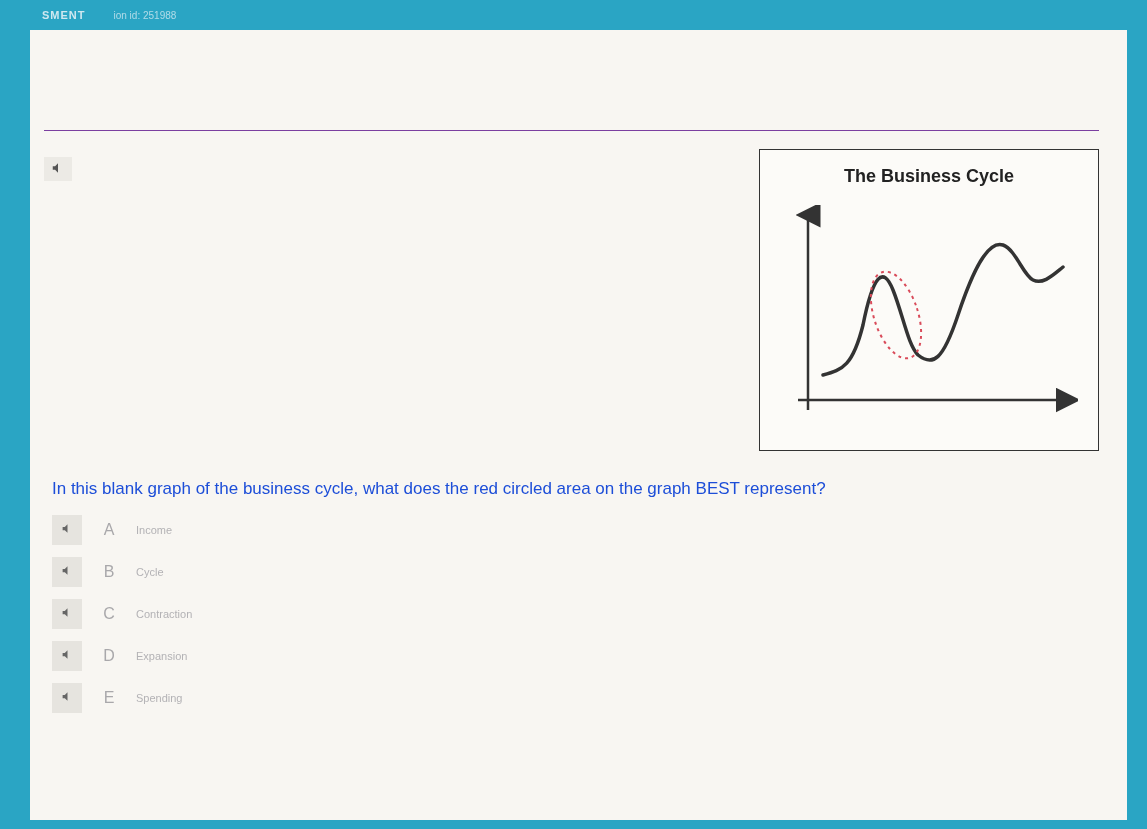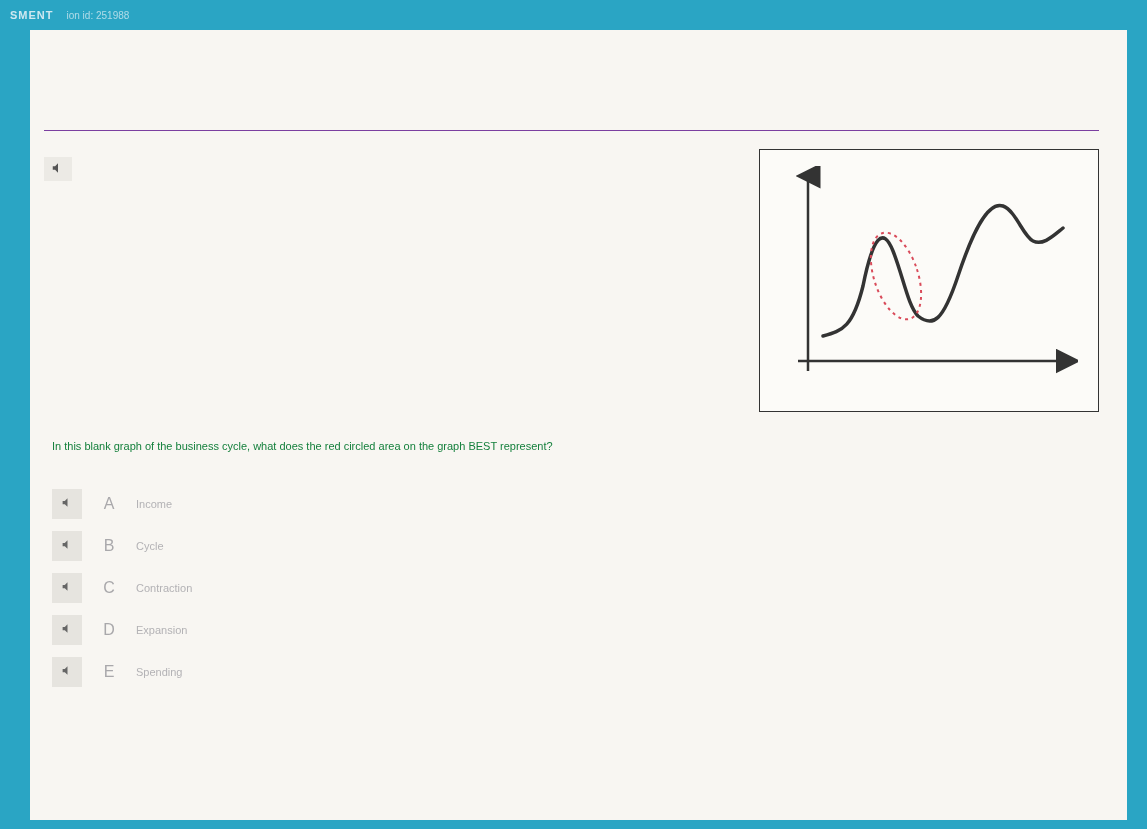--- a/index.html
+++ b/index.html
@@ -5,26 +5,27 @@
     * { box-sizing: border-box; margin: 0; padding: 0; }
     body {
       font-family: Arial, Helvetica, sans-serif;
       background: #2aa5c4;
       width: 1147px;
       height: 829px;
       overflow: hidden;
     }
     .top-bar {
       height: 30px;
-      padding: 4px 10px;
+      padding: 4px 26px;
       color: #cfe8f0;
       font-size: 11px;
       display: flex;
       align-items: center;
-      gap: 13px;
+      gap: 28px;
+      margin-left: 16px;
     }
     .top-bar .title { font-weight: bold; letter-spacing: 1px; }
     .top-bar .sub { opacity: 0.8; font-size: 10px; }
     .page {
       margin: 0 20px 20px 30px;
       background: #f8f6f2;
       min-height: 790px;
       padding: 10px 28px 20px 14px;
       position: relative;
     }
@@ -56,23 +57,23 @@
     }
     .figure-title {
       text-align: center;
       font-weight: bold;
       font-size: 18px;
       color: #222;
       margin-bottom: 18px;
     }
     .question-block { margin-top: 28px; margin-left: 8px; }
     .question-text {
-      font-size: 11px;
-      color: #15803d;
-      margin-bottom: 37px;
+      font-size: 17px;
+      color: #1d4ed8;
+      margin-bottom: 16px;
     }
     .option-row {
       display: flex;
       align-items: center;
       gap: 14px;
       margin-bottom: 12px;
     }
     .opt-speaker {
       width: 30px; height: 30px;
       background: #e6e4df;
@@ -111,20 +112,21 @@
       <button class="speaker-btn">
         <span>
           <svg width="14" height="14" viewBox="0 0 24 24" fill="currentColor">
             <path d="M3 9v6h4l5 5V4L7 9H3z"></path>
           </svg>
         </span>
       </button>
     </div>
 
     <div class="figure-box">
+      <div class="figure-title">The Business Cycle</div>
       <svg class="chart" width="300" height="225" viewBox="0 0 300 225">
 
         <defs>
           <marker id="arrowY" markerWidth="10" markerHeight="10" refX="5" refY="5" orient="auto">
             <path d="M0,10 L5,0 L10,10 Z" fill="#333"></path>
           </marker>
           <marker id="arrowX" markerWidth="10" markerHeight="10" refX="5" refY="5" orient="auto">
             <path d="M0,0 L10,5 L0,10 Z" fill="#333"></path>
           </marker>
         </defs>

